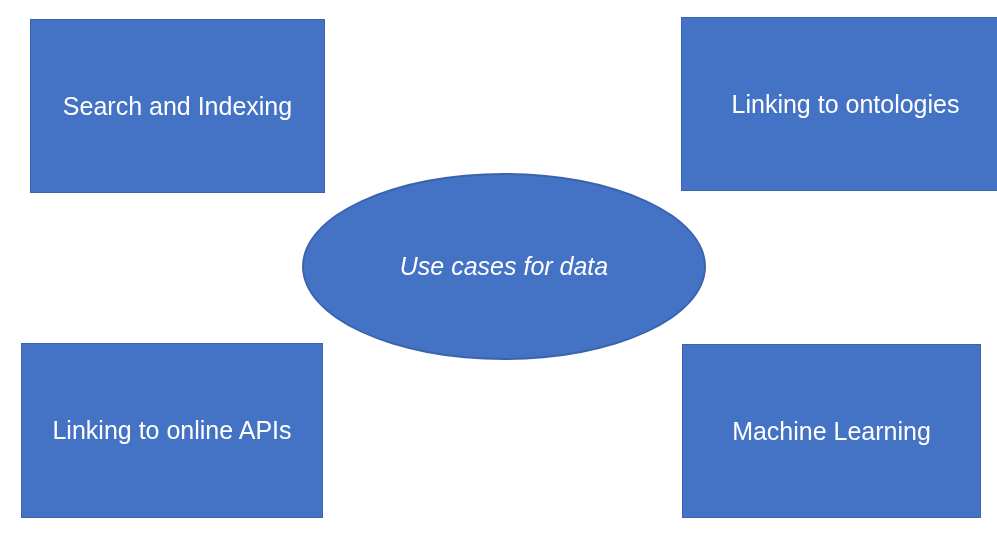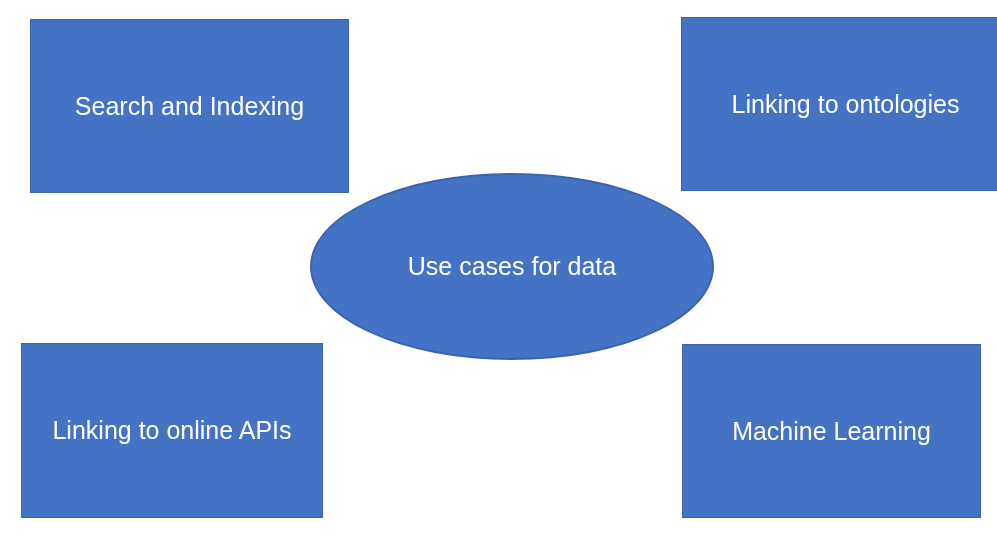--- a/index.html
+++ b/index.html
@@ -24,31 +24,32 @@
     background: var(--shape-fill, #4472C4);
     border: 1.5px solid var(--shape-border, #3C64AE);
     color: var(--shape-text, #ffffff);
     text-align: center;
   }
   .node .node-label {
     font-size: 25px;
     line-height: 1.55;
     white-space: pre-line;
   }
-  .rect-tl { left: 30px;  top: 19px;  width: 319px; height: 174px; }
+  .rect-tl { left: 30px;  top: 19px;  width: 295px; height: 174px; }
   .rect-tr { left: 681px; top: 17px;  width: 329px; height: 174px; }
   .rect-bl { left: 21px;  top: 343px; width: 302px; height: 175px; }
   .rect-br { left: 682px; top: 344px; width: 299px; height: 174px; }
   .ellipse {
-    left: 310px;
+    left: 302px;
     top: 173px;
     width: 404px;
     height: 187px;
     border-radius: 50%;
     border-width: 2px;
+    font-style: italic;
   }
   .ellipse .node-label {
     max-width: 300px;
   }
 </style>
 </head>
 <body>
 
 <div class="canvas" style="--shape-fill: #4472C4; --shape-border: #3C64AE; --shape-text: #FFFFFF; --bg: #FFFFFF;">
 

